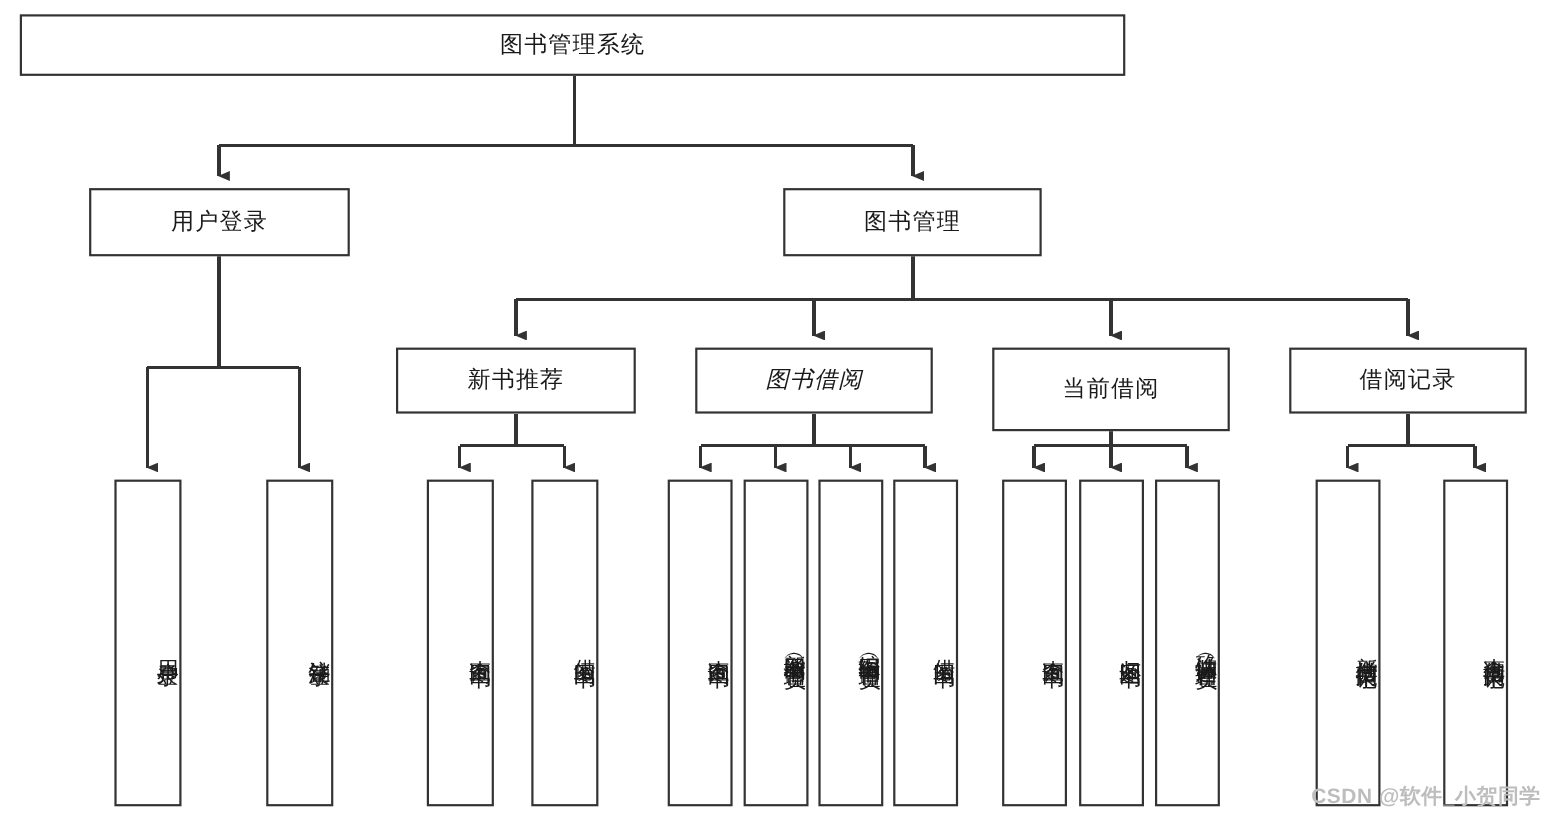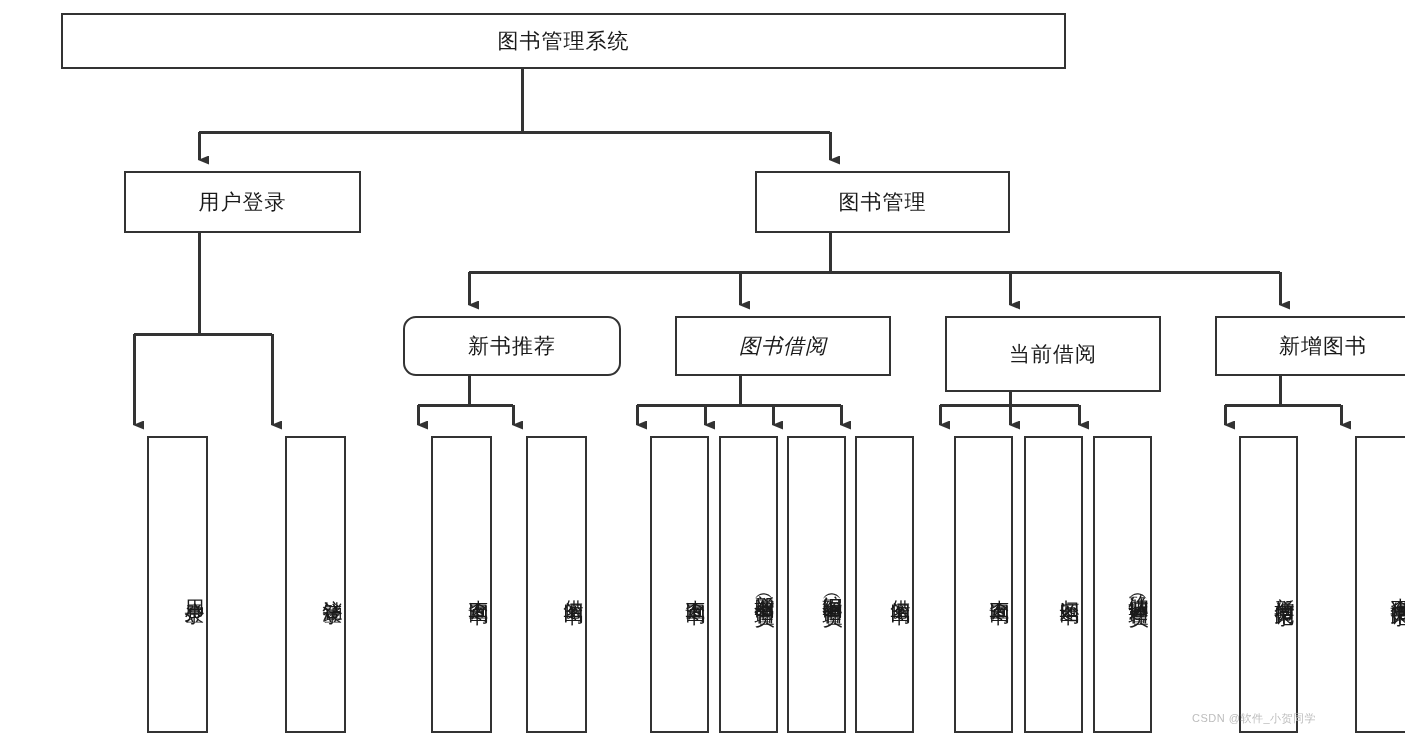--- a/index.html
+++ b/index.html
@@ -30,45 +30,45 @@
     position: absolute;
     box-sizing: border-box;
     border: 2px solid #333333;
     background: #ffffff;
     display: flex;
     align-items: center;
     justify-content: center;
     color: #1a1a1a;
     line-height: 1.18;
     text-align: center;
-    margin-left: 43px;
   }
   .node.h {
     font-size: 21px;
     letter-spacing: 1px;
   }
   .node.v {
     writing-mode: vertical-rl;
     text-orientation: upright;
     font-size: 20px;
     letter-spacing: 2px;
     padding-top: 6px;
     align-items: flex-start;
     justify-content: center;
   }
   .node-root {
     font-size: 22px;
   }
   .watermark {
     position: absolute;
     color: #bdbdbd;
-    font-size: 11px;
+    font-size: 19px;
     letter-spacing: 0.5px;
     white-space: nowrap;
     user-select: none;
+    font-weight: bold;
   }
 </style>
 </head>
 <body>
 
 <div id="diagram-root" style="background: rgb(255, 255, 255);">
 
   <svg id="edge-layer" viewBox="0 0 1405 747" width="1405" height="747">
     <defs>
       <marker id="arrowhead" markerWidth="9" markerHeight="11" refX="4.5" refY="10" orient="auto" markerUnits="userSpaceOnUse">
@@ -117,26 +117,26 @@
       <path d="M1280,376 L1280,405"></path>
       <path d="M1225,405 L1341,405"></path>
       <path d="M1225,405 L1225,425" marker-end="url(#arrowhead)"></path>
       <path d="M1341,405 L1341,425" marker-end="url(#arrowhead)"></path>
     </g>
   </svg>
 
   <div class="node h node-root" id="node-root" style="left: 18px; top: 13px; width: 1005px; height: 56px; border-color: rgb(51, 51, 51); color: rgb(26, 26, 26);">图书管理系统</div>
 
   <div class="node h" id="node-l1-0" style="left: 81px; top: 171px; width: 237px; height: 62px; border-color: rgb(51, 51, 51); color: rgb(26, 26, 26);">用户登录</div>
-  <div class="node h" id="node-l1-1" style="left: 712px; top: 171px; width: 255px; height: 62px; border-color: rgb(51, 51, 51); color: rgb(26, 26, 26);">图书管理</div>
+  <div class="node h" id="node-l1-1" style="left: 712px; top: 171px; width: 235px; height: 62px; border-color: rgb(51, 51, 51); color: rgb(26, 26, 26);">图书管理</div>
 
-  <div class="node h" id="node-l2-0" style="left: 360px; top: 316px; width: 218px; height: 60px; border-color: rgb(51, 51, 51); color: rgb(26, 26, 26); border-radius: 13px;">新书推荐</div>
+  <div class="node h" id="node-l2-0" style="left: 360px; top: 316px; width: 218px; height: 60px; border-color: rgb(51, 51, 51); color: rgb(26, 26, 26);">新书推荐</div>
   <div class="node h" id="node-l2-1" style="left: 632px; top: 316px; width: 216px; height: 60px; border-color: rgb(51, 51, 51); color: rgb(26, 26, 26); font-style: italic;">图书借阅</div>
   <div class="node h" id="node-l2-2" style="left: 902px; top: 316px; width: 216px; height: 76px; border-color: rgb(51, 51, 51); color: rgb(26, 26, 26);">当前借阅</div>
-  <div class="node h" id="node-l2-3" style="left: 1172px; top: 316px; width: 216px; height: 60px; border-color: rgb(51, 51, 51); color: rgb(26, 26, 26);">新增图书</div>
+  <div class="node h" id="node-l2-3" style="left: 1172px; top: 316px; width: 216px; height: 60px; border-color: rgb(51, 51, 51); color: rgb(26, 26, 26);">借阅记录</div>
 
   <div class="node v" id="node-leaf-0" style="left: 104px; top: 436px; width: 61px; height: 297px; border-color: rgb(51, 51, 51); color: rgb(26, 26, 26);">用户登录</div>
   <div class="node v" id="node-leaf-1" style="left: 242px; top: 436px; width: 61px; height: 297px; border-color: rgb(51, 51, 51); color: rgb(26, 26, 26);">注销登录</div>
   <div class="node v" id="node-leaf-2" style="left: 388px; top: 436px; width: 61px; height: 297px; border-color: rgb(51, 51, 51); color: rgb(26, 26, 26);">查询图书</div>
   <div class="node v" id="node-leaf-3" style="left: 483px; top: 436px; width: 61px; height: 297px; border-color: rgb(51, 51, 51); color: rgb(26, 26, 26);">借阅图书</div>
   <div class="node v" id="node-leaf-4" style="left: 607px; top: 436px; width: 59px; height: 297px; border-color: rgb(51, 51, 51); color: rgb(26, 26, 26);">查询图书</div>
   <div class="node v" id="node-leaf-5" style="left: 676px; top: 436px; width: 59px; height: 297px; border-color: rgb(51, 51, 51); color: rgb(26, 26, 26);">新增图书（管理员）</div>
   <div class="node v" id="node-leaf-6" style="left: 744px; top: 436px; width: 59px; height: 297px; border-color: rgb(51, 51, 51); color: rgb(26, 26, 26);">编辑图书（管理员）</div>
   <div class="node v" id="node-leaf-7" style="left: 812px; top: 436px; width: 59px; height: 297px; border-color: rgb(51, 51, 51); color: rgb(26, 26, 26);">借阅图书</div>
   <div class="node v" id="node-leaf-8" style="left: 911px; top: 436px; width: 59px; height: 297px; border-color: rgb(51, 51, 51); color: rgb(26, 26, 26);">查询图书</div>

